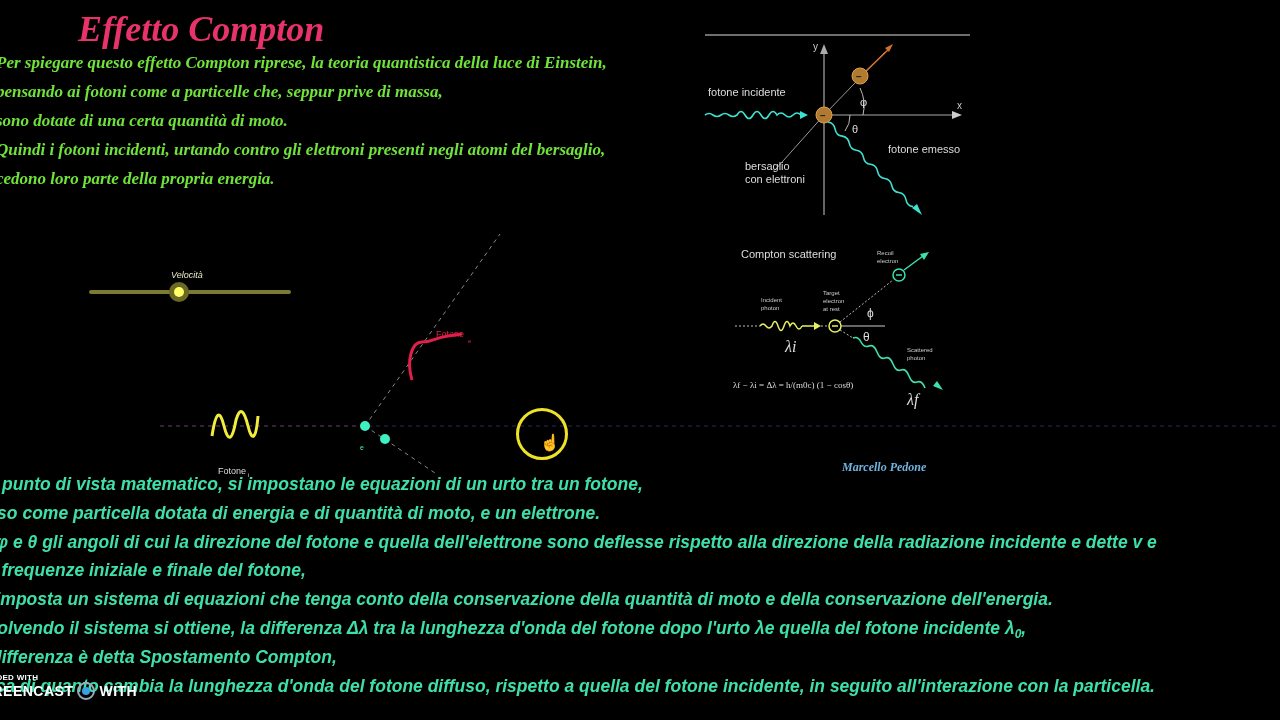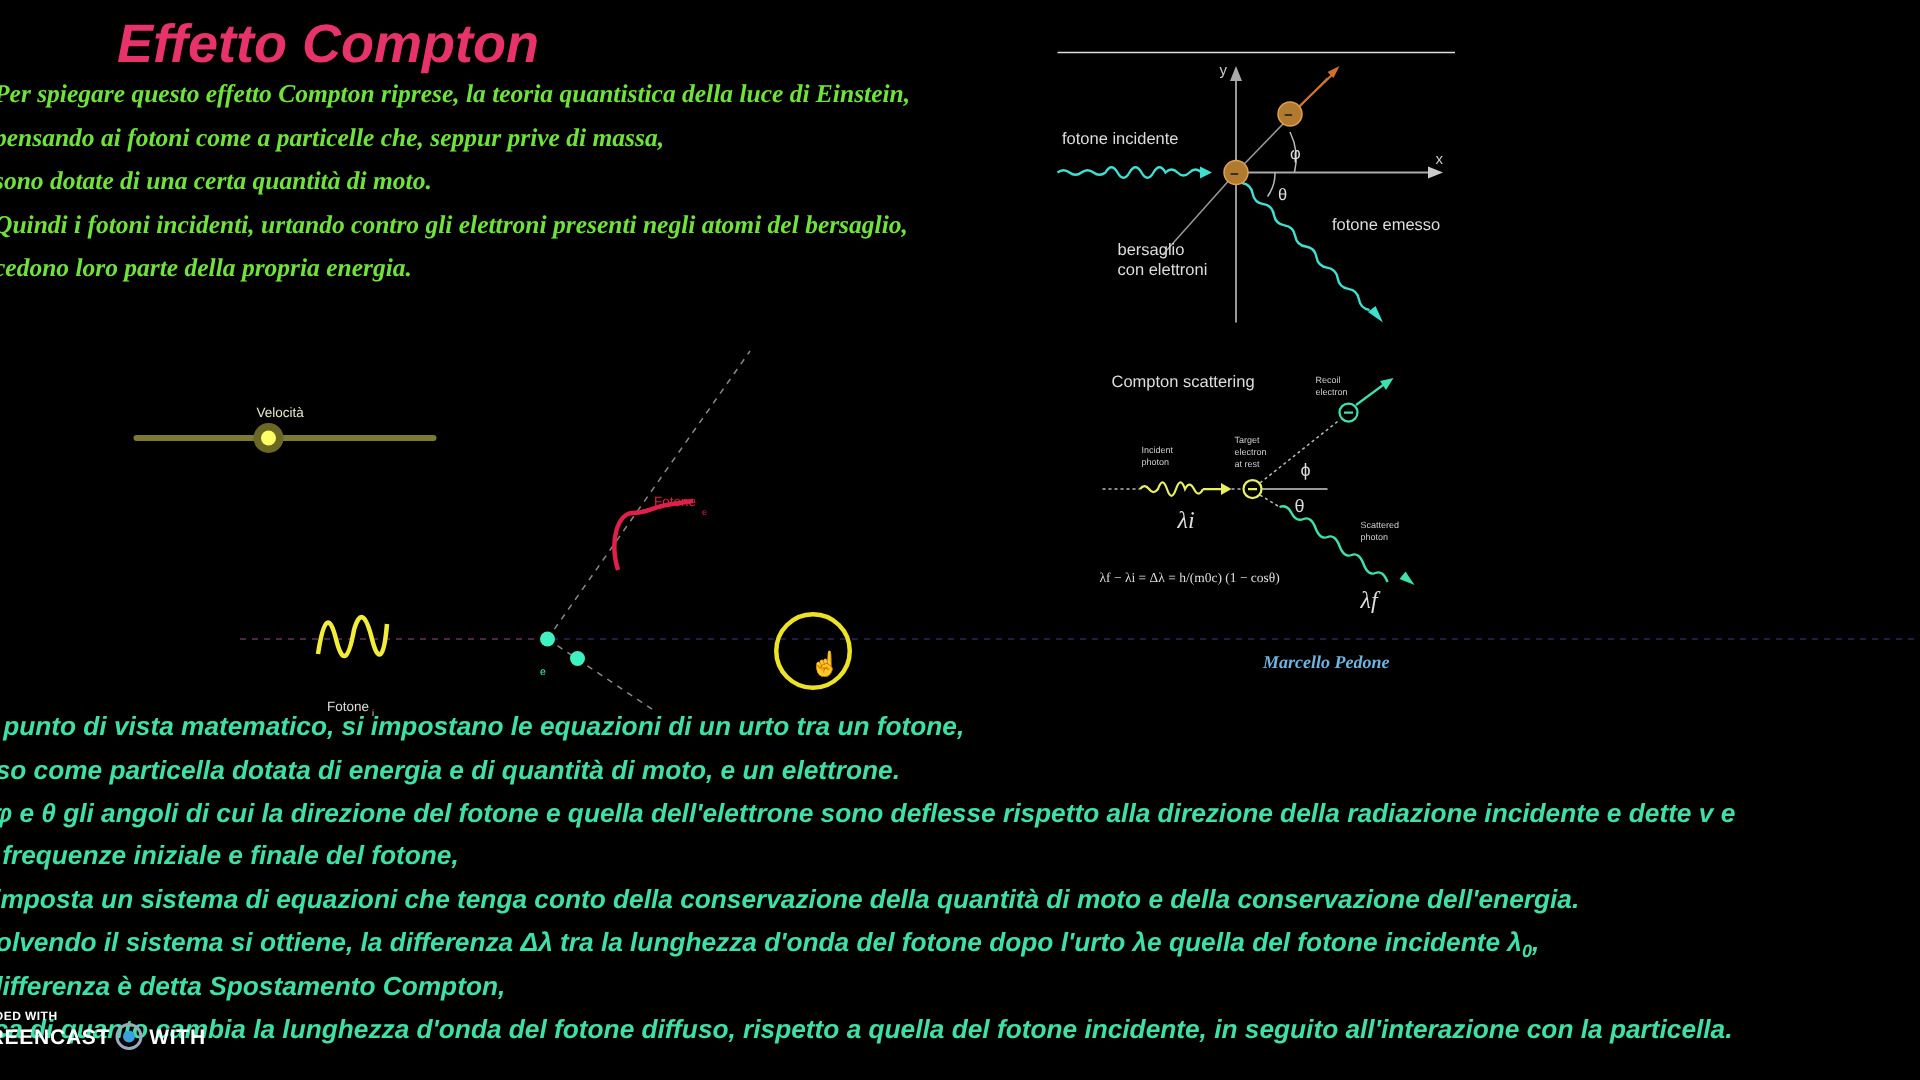--- a/index.html
+++ b/index.html
@@ -1,25 +1,25 @@
 <!DOCTYPE html>
 <html><head>
 <meta charset="utf-8">
 <style>
   html, body { margin:0; padding:0; background:#000; }
   body { width:1280px; height:720px; position:relative; overflow:hidden; font-family:"Liberation Sans", sans-serif; }
   .abs { position:absolute; }
-  .title { left:78px; top:8px; font-family:Liberation Sans, sans-serif; font-style:italic; font-weight:bold; font-size:36px; color:#e8336a; white-space:nowrap; }
+  .title { left:78px; top:8px; font-family:Liberation Serif, serif; font-style:italic; font-weight:bold; font-size:36px; color:#e8336a; white-space:nowrap; }
   .intro { left:-4px; top:48px; font-family:"Liberation Serif", serif; font-style:italic; font-weight:bold; font-size:17px; color:#6fe33a; line-height:29px; white-space:nowrap; }
   .intro div { height:29px; }
   .body-text { left:-6px; top:470px; font-family:"Liberation Sans", sans-serif; font-style:italic; font-weight:bold; font-size:17.5px; color:#3fe0a8; line-height:28.8px; white-space:nowrap; }
   .body-text div { height:28.8px; }
   .sub { font-size:12px; vertical-align:-4px; }
-  .author { left:842px; top:434px; font-family:"Liberation Serif", serif; font-style:italic; font-weight:bold; font-size:12px; color:#6fb3e0; }
-  .slider-label { left:171px; top:270px; font-size:9px; color:#e8e8c8; }
+  .author { left:842px; top:460px; font-family:"Liberation Serif", serif; font-style:italic; font-weight:bold; font-size:12px; color:#6fb3e0; }
+  .slider-label { left:171px; top:270px; font-size:9px; color:#e8e8c8;font-style:italic; }
   .slider-track { left:89px; top:290px; width:202px; height:4px; background:#7d7a32; border-radius:2px; }
   .slider-halo { left:169px; top:282px; width:20px; height:20px; border-radius:50%; background:#6b6826; }
   .slider-knob { left:174px; top:287px; width:10px; height:10px; border-radius:50%; background:#ffff66; }
   .cursor-ring { left:516px; top:408px; width:52px; height:52px; border:3px solid #ede326; border-radius:50%; box-sizing:border-box; }
   .cursor-hand { left:540px; top:433px; font-size:16px; color:#fff; }
   .watermark { left:-4px; top:673px; color:#fff; font-weight:bold; }
   .wm-small { font-size:8px; letter-spacing:0.3px; }
   .wm-big { font-size:14px; letter-spacing:0.5px; display:flex; align-items:center; gap:4px; }
   .wm-dot { width:18px; height:18px; border-radius:50%; border:2px solid #9ab; box-sizing:border-box; display:inline-flex; align-items:center; justify-content:center; }
   .wm-dot::after { content:""; width:8px; height:8px; border-radius:50%; background:#3aa0e0; }

